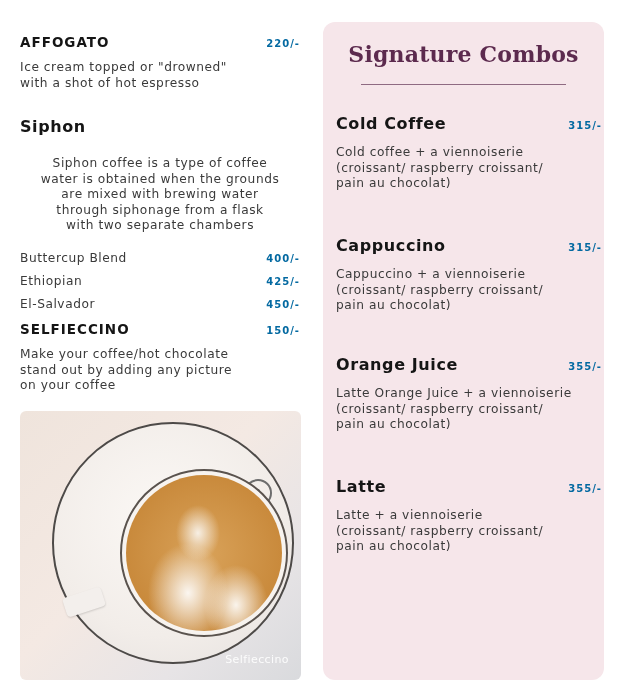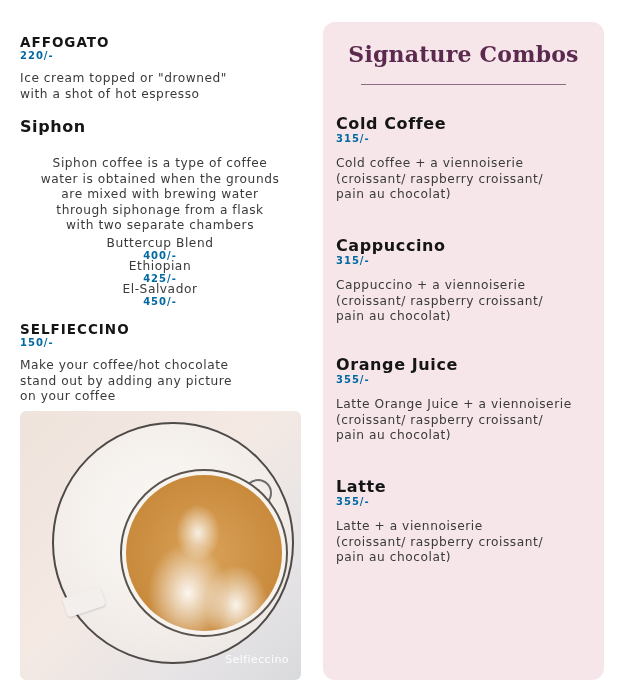--- a/index.html
+++ b/index.html
@@ -1,32 +1,32 @@
 <!DOCTYPE html>
 <html><head>
 <meta charset="utf-8">
 <style>
   * { box-sizing: border-box; margin: 0; padding: 0; }
   html, body { width: 621px; height: 700px; background: #ffffff; overflow: hidden; }
   body { position: relative; font-family: "DejaVu Sans", sans-serif; color: #1b1b1b; }
 
   .left { position: absolute; left: 20px; top: 0; width: 282px; }
-  .row { display: flex; justify-content: center; align-items: baseline; flex-direction: column; }
+  .row { display: flex; justify-content: space-between; align-items: baseline; }
   .title-caps { font-weight: bold; font-size: 13.5px; letter-spacing: 1px; color: #151515; }
   .title { font-weight: bold; font-size: 16px; letter-spacing: 0.6px; color: #151515; }
   .price { font-weight: bold; font-size: 10px; letter-spacing: 1px; color: #0369a1; }
   .desc { font-size: 12.2px; line-height: 15.5px; color: #3a3a3a; letter-spacing: 0.55px; }
   .variant-name { font-size: 12.2px; letter-spacing: 0.55px; color: #3a3a3a; }
 
   #affogato { position: absolute; top: 34px; left: 0; width: 280px; }
   #affogato .desc { margin-top: 10px; }
 
   #siphon { position: absolute; top: 117px; left: 0; width: 280px; }
   #siphon .desc { margin-top: 20px; text-align: center; }
-  .variants { margin-top: 3px; }
+  .variants { margin-top: 13px; }
   .variants .row { height: 23px; align-items: center; }
 
   #selfieccino { position: absolute; top: 321px; left: 0; width: 280px; }
   #selfieccino .desc { margin-top: 10px; }
 
   .photo {
     position: absolute; left: 20px; top: 411px; width: 281px; height: 269px;
     border-radius: 6px; overflow: hidden;
     background: linear-gradient(135deg, #efe4dc 0%, #f4e9e3 45%, #e7e4e6 75%, #d9dadd 100%);
   }

